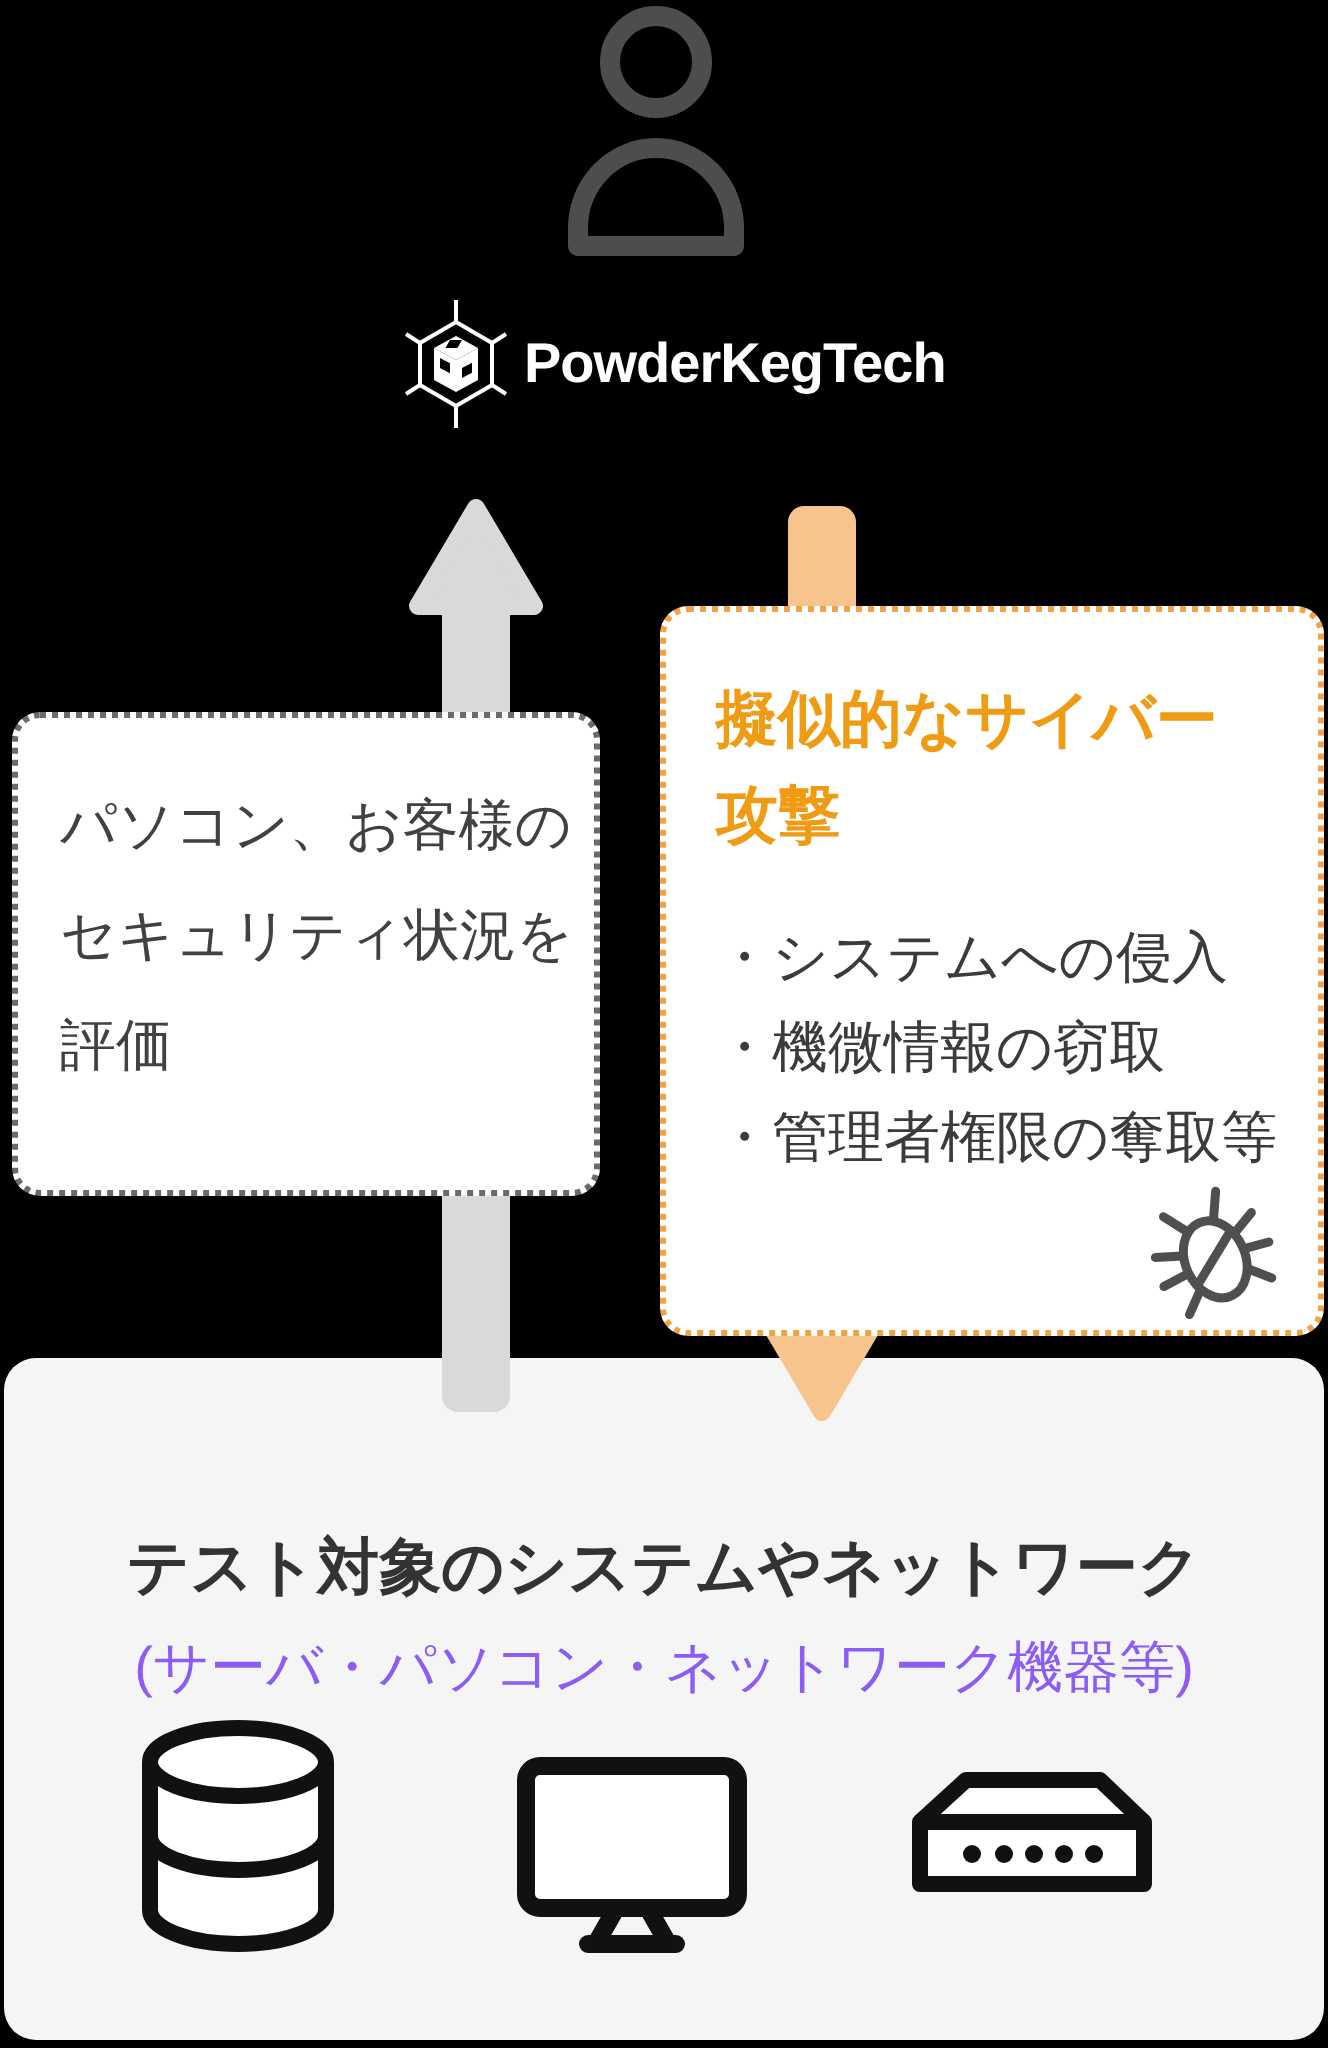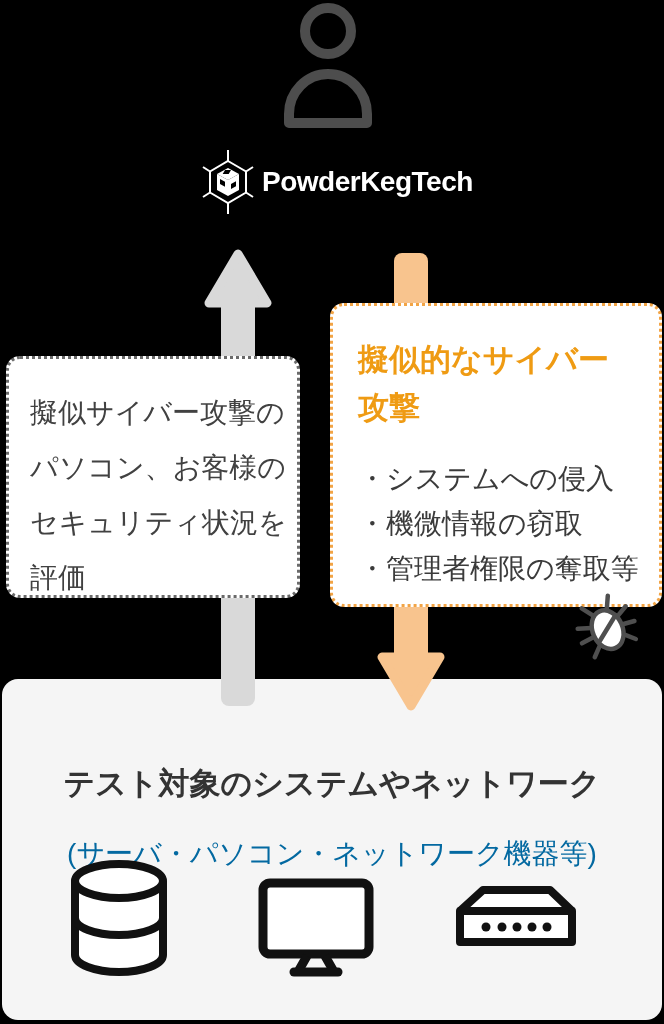--- a/index.html
+++ b/index.html
@@ -29,21 +29,21 @@
     left:6px;top:356px;width:294px;height:242px;box-sizing:border-box;
     background:#ffffff;border:3px dotted #6a6a6a;border-radius:14px;z-index:3;
     padding:26px 0 0 21px;
   }
   .left-box .line{
     font-size:28px;line-height:55px;color:#414141;white-space:nowrap;
   }
 
   
   .right-box{
-    left:330px;top:303px;width:332px;height:304px;box-sizing:border-box;
+    left:330px;top:303px;width:332px;height:365px;box-sizing:border-box;
     background:#ffffff;border:3px dotted #F2A445;border-radius:14px;z-index:3;
     padding:30px 0 0 25px;
   }
   .right-box .title-line{
     font-size:31px;font-weight:700;line-height:48px;color:#EF9B13;white-space:nowrap;
   }
   .right-box .bullets{margin-top:24px;}
   .right-box .bullet{
     font-size:28px;font-weight:400;line-height:45px;color:#3B3B3B;white-space:nowrap;
   }
@@ -55,21 +55,21 @@
   .panel{
     left:2px;top:679px;width:660px;height:341px;
     background:#F5F5F5;border-radius:16px;z-index:1;
   }
   .panel-title{
     position:absolute;top:84px;left:0;width:100%;text-align:center;
     font-size:31px;font-weight:700;color:#333333;white-space:nowrap;
   }
   .panel-subtitle{
     position:absolute;top:136px;left:0;width:100%;text-align:center;
-    font-size:28px;font-weight:400;color:#0369a1;white-space:nowrap;margin-top:20px;
+    font-size:28px;font-weight:400;color:#8b5cf6;white-space:nowrap;
   }
   .icon-db{position:absolute;left:64px;top:180px;}
   .icon-monitor{position:absolute;left:256px;top:199px;}
   .icon-router{position:absolute;left:453px;top:205px;}
 </style>
 </head>
 <body>
 
 <div class="canvas">
 
@@ -108,21 +108,20 @@
     <rect x="17" y="48" width="34" height="409" rx="8" fill="#D9D9D9"></rect>
     <path d="M34,5 L63,54 L5,54 Z" fill="#D9D9D9" stroke="#D9D9D9" stroke-width="9" stroke-linejoin="round"></path>
   </svg>
 
   <svg class="abs arrow-down" width="69" height="460" viewBox="0 0 69 460">
     <rect x="17" y="2" width="34" height="410" rx="8" fill="#F8C48E"></rect>
     <path d="M34,455 L5,406 L63,406 Z" fill="#F8C48E" stroke="#F8C48E" stroke-width="9" stroke-linejoin="round"></path>
   </svg>
 
   <div class="abs left-box">
-    <div class="line">擬似サイバー攻撃の</div>
     <div class="line">パソコン、お客様の</div>
     <div class="line">セキュリティ状況を</div>
     <div class="line">評価</div>
   </div>
 
   <div class="abs right-box">
     <div class="title-line">擬似的なサイバー</div>
     <div class="title-line">攻撃</div>
     <div class="bullets">
       <div class="bullet">・システムへの侵入</div>

